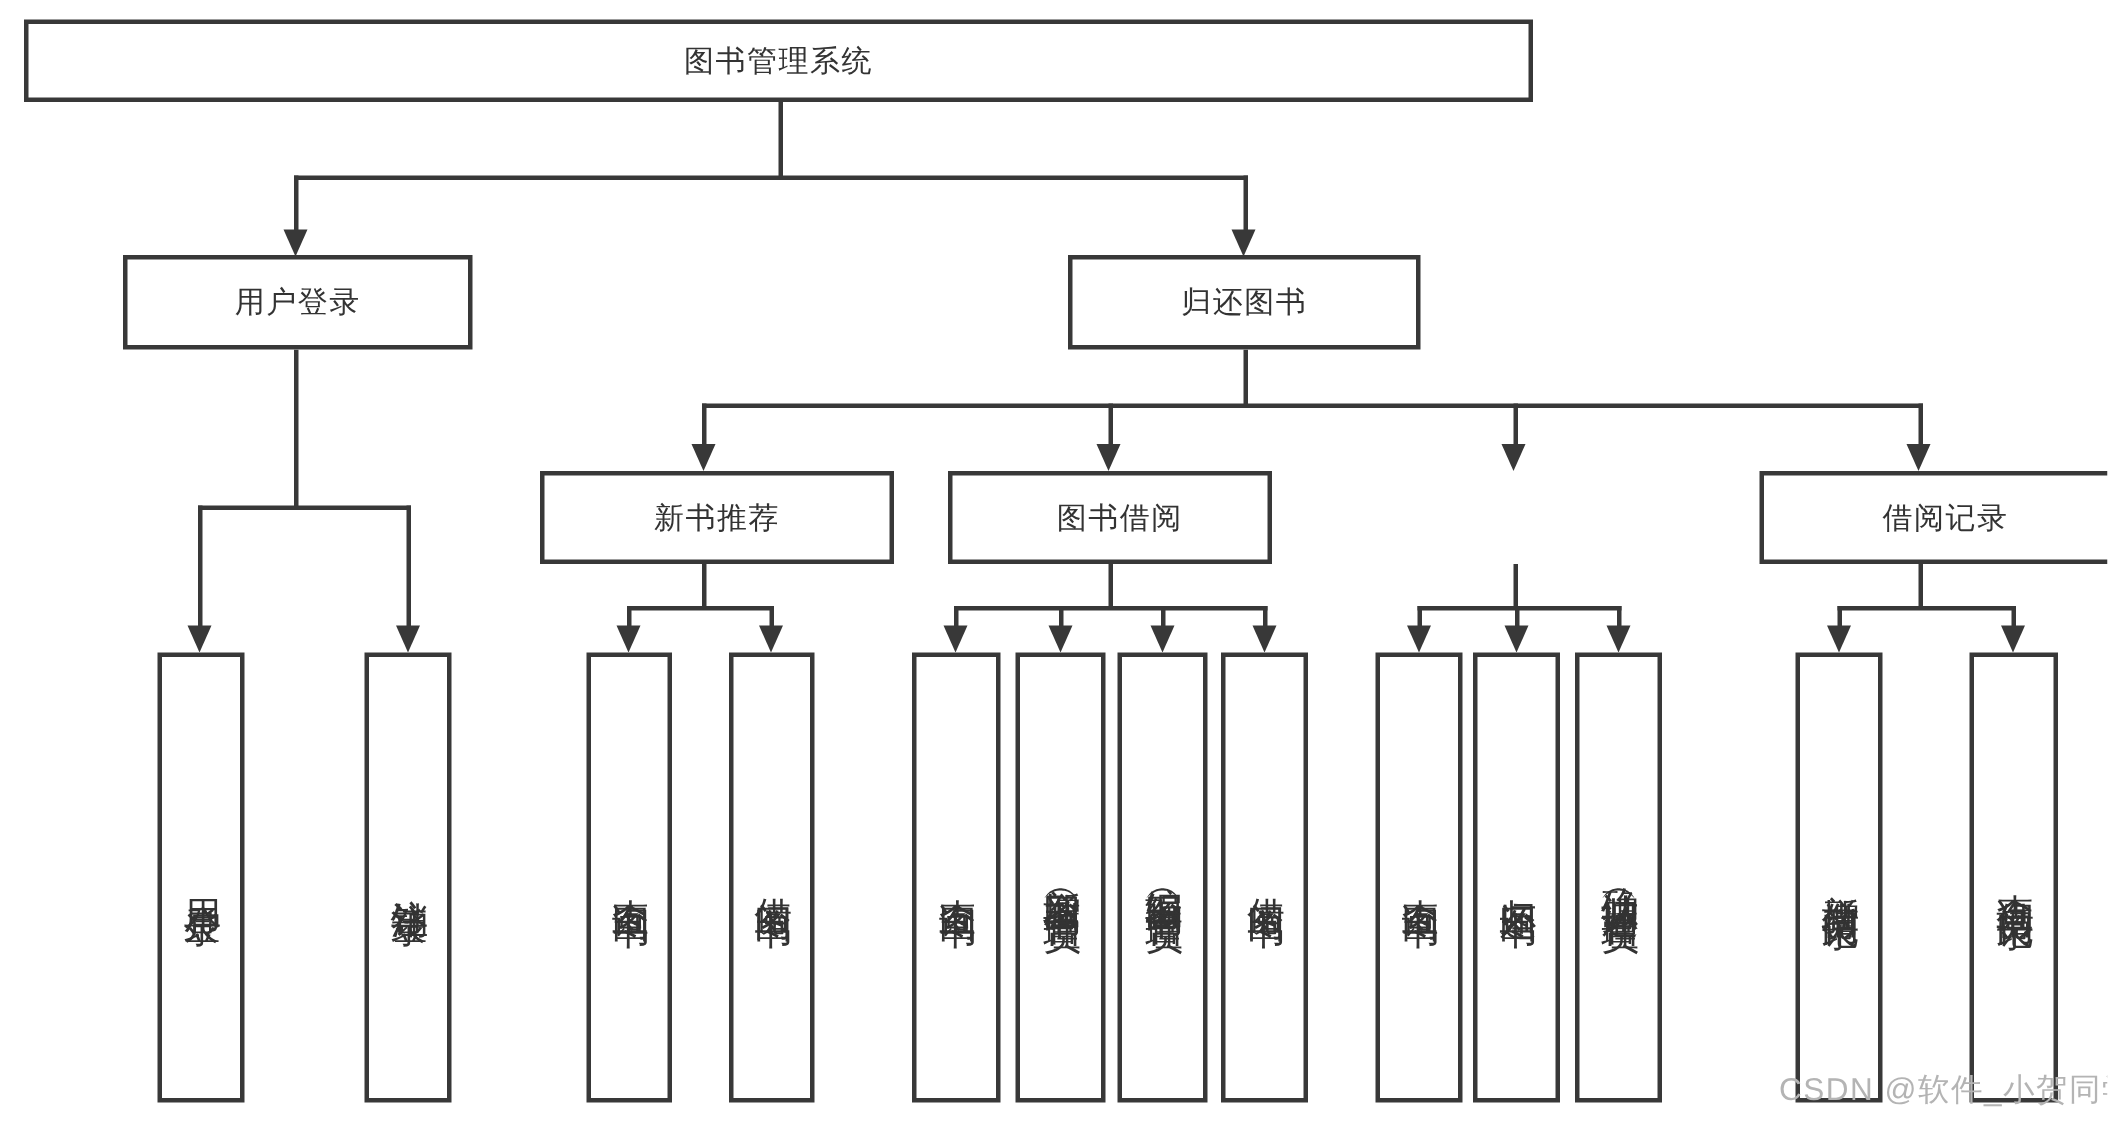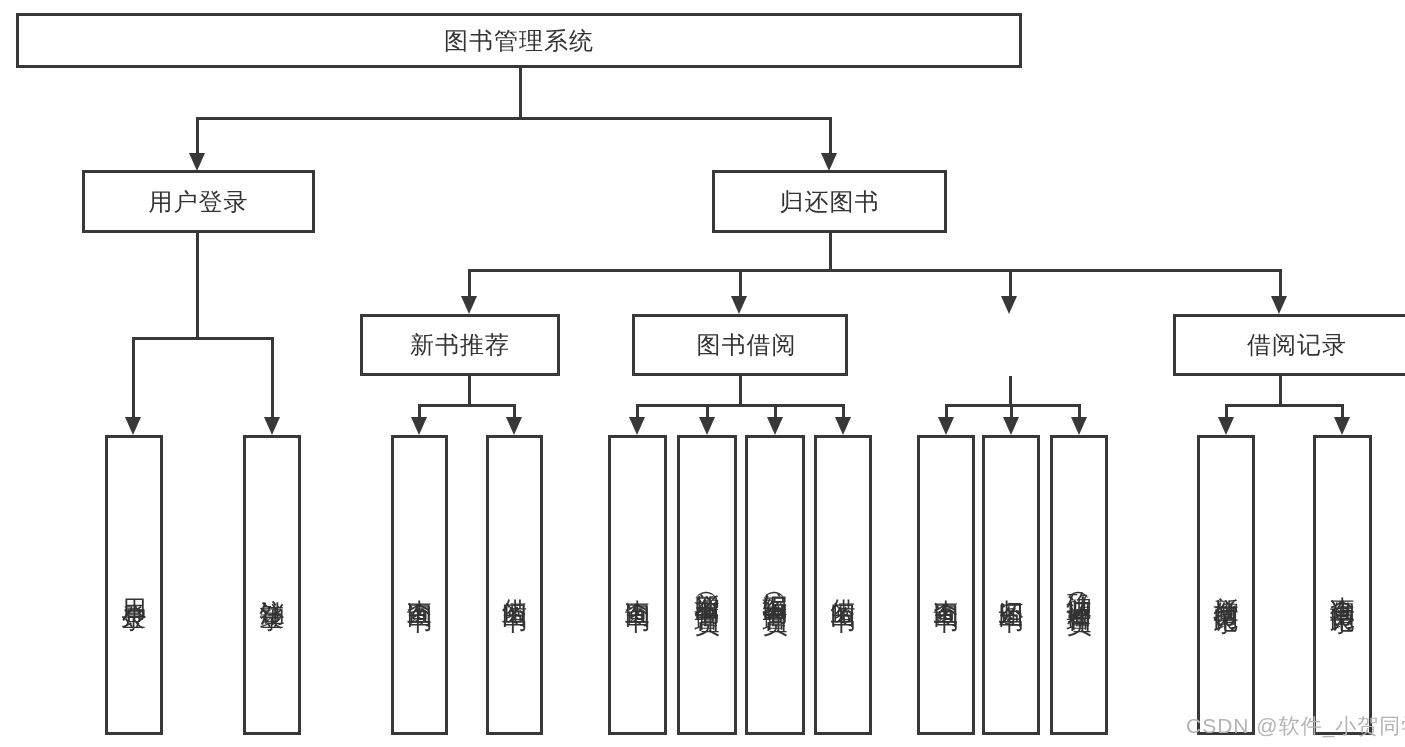--- a/index.html
+++ b/index.html
@@ -4,21 +4,21 @@
 <style>
   html,body{margin:0;padding:0;background:#ffffff;}
   .canvas{
     position:relative;width:1405px;height:747px;background:#ffffff;overflow:hidden;
     font-family:"Liberation Sans","DejaVu Sans",sans-serif;color:#333333;
   }
   .box{
     position:absolute;border:3px solid #383838;background:#ffffff;
     display:flex;align-items:center;justify-content:center;box-sizing:border-box;
   }
-  .label{font-size:24px;letter-spacing:1px;color:#333333;white-space:nowrap;}
+  .label{font-size:20px;letter-spacing:1px;color:#333333;white-space:nowrap;}
   .vbox{overflow:hidden;}
   .vbox .label{
     writing-mode:vertical-rl;text-orientation:mixed;
     font-size:25px;letter-spacing:3px;line-height:1;white-space:normal;
   }
   .h,.v{position:absolute;background:#383838;}
   .h{height:3px;}
   .v{width:3px;}
   .ah{
     position:absolute;width:0;height:0;
@@ -100,21 +100,21 @@
     <span class="label">图书管理系统</span>
   </div>
 
   <div class="box" style="left:82px;top:170px;width:233px;height:63px;">
     <span class="label">用户登录</span>
   </div>
   <div class="box" style="left:712px;top:170px;width:235px;height:63px;">
     <span class="label">归还图书</span>
   </div>
 
-  <div class="box" style="left:360px;top:314px;width:200px;height:62px;">
+  <div class="box" style="left:360px;top:314px;width:236px;height:62px;">
     <span class="label">新书推荐</span>
   </div>
   <div class="box" style="left:632px;top:314px;width:216px;height:62px;padding-left:13px;">
     <span class="label">图书借阅</span>
   </div>
   <div class="box" style="left:1173px;top:314px;width:248px;height:62px;">
     <span class="label">借阅记录</span>
   </div>
 
   <div class="box vbox" style="left:105px;top:435px;width:58px;height:300px;">

